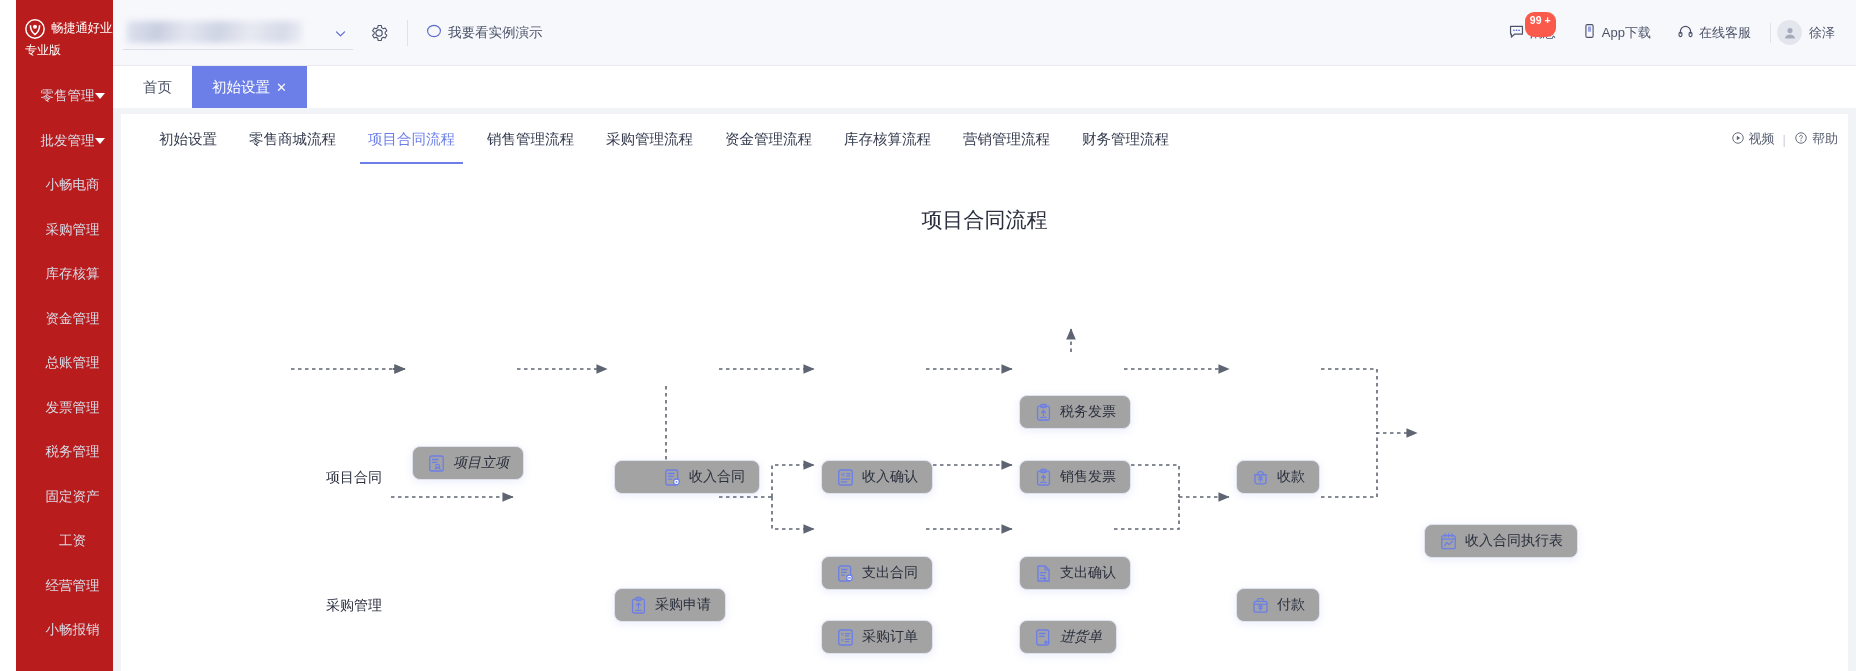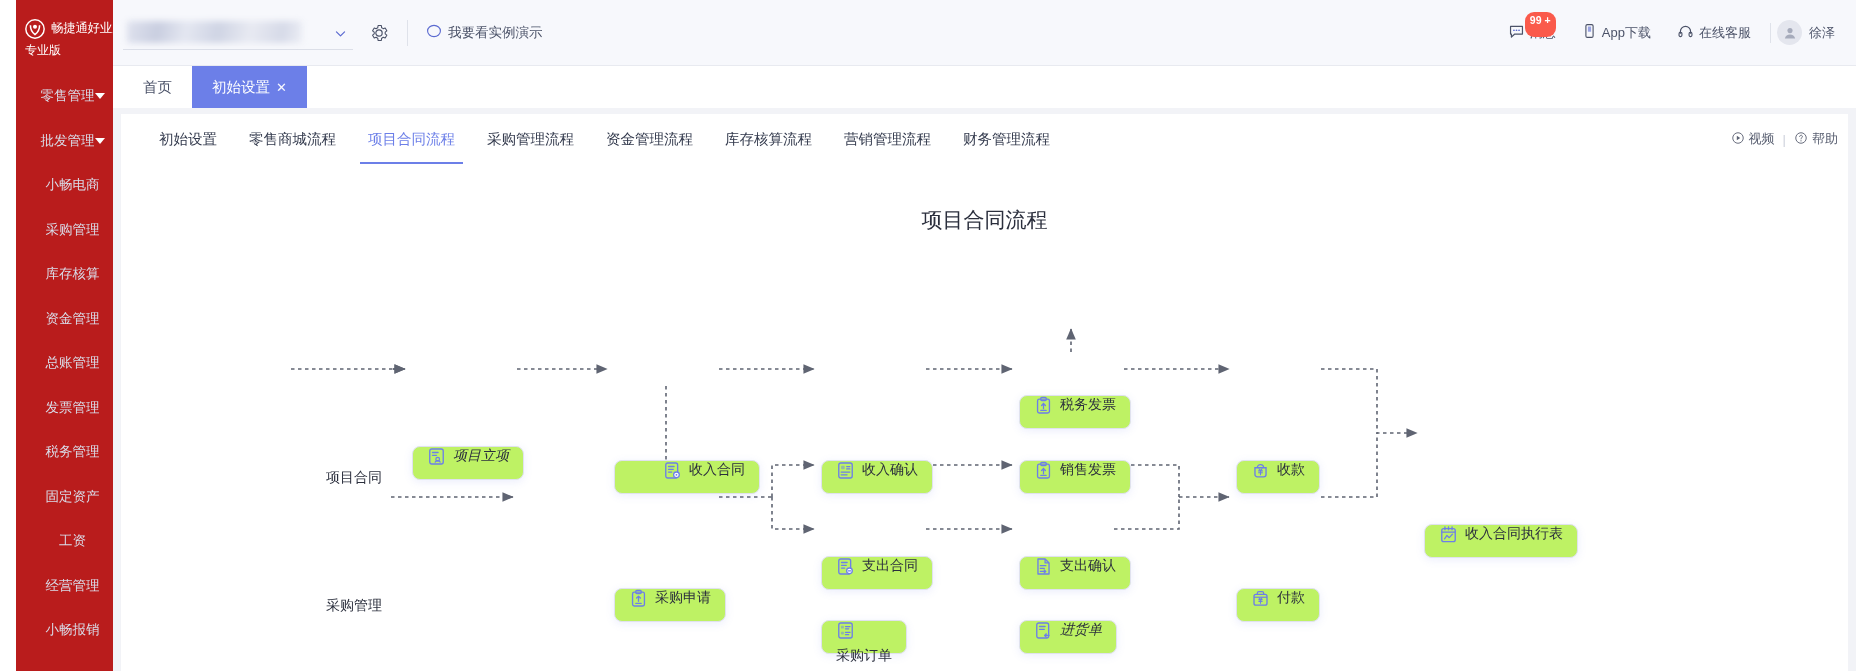--- a/index.html
+++ b/index.html
@@ -177,25 +177,25 @@
   }
 
   
   #flow {
     position: absolute; left: 0; top: 0;
     width: 1743px; height: 557px;
     pointer-events: none;
   }
   .node {
     position: absolute;
-    background: #bef264;
+    background: #a3a3a3;
     border: 1px solid #e0e2ee;
     border-radius: 8px;
     box-shadow: 0 2px 8px rgba(108,127,232,.13);
-    display: flex; gap: 7px;
+    display: flex; align-items: center; gap: 7px;
     padding: 0 14px;
     height: 34px;
     font-size: 14px; color: #2b2f3d;
     white-space: nowrap;
     cursor: pointer;
     pointer-events: auto;
   }
   .node .nic { width: 19px; height: 19px; flex: 0 0 19px; display:block; }
   .rowlabel {
     position: absolute;
@@ -365,20 +365,23 @@
 
       <div id="subtabs">
         <div class="stab">
           <span>初始设置</span>
           </div>
         <div class="stab">
           <span>零售商城流程</span>
           </div>
         <div class="stab active">
           <span>项目合同流程</span>
+          </div>
+        <div class="stab">
+          <span>销售管理流程</span>
           </div>
         <div class="stab">
           <span>采购管理流程</span>
           </div>
         <div class="stab">
           <span>资金管理流程</span>
           </div>
         <div class="stab">
           <span>库存核算流程</span>
           </div>
@@ -570,21 +573,21 @@
           <svg class="nic" viewBox="0 0 24 24">
             <path d="M5 2.5h9l5 5v14H5z" fill="none" stroke="#6c7fe8" stroke-width="1.7" stroke-linejoin="round"></path>
             <path d="M14 2.5v5h5" fill="none" stroke="#6c7fe8" stroke-width="1.6" stroke-linejoin="round"></path>
             <line x1="8" y1="11" x2="15" y2="11" stroke="#6c7fe8" stroke-width="1.6" stroke-linecap="round"></line>
             <line x1="8" y1="14.5" x2="13" y2="14.5" stroke="#6c7fe8" stroke-width="1.6" stroke-linecap="round"></line>
             <path d="M8 18.2h7 M15 18.2 L12.8 16.2 M15 18.2 L12.8 20.2" fill="none" stroke="#6c7fe8" stroke-width="1.5" stroke-linecap="round" stroke-linejoin="round"></path>
           </svg>
           <span>支出确认</span>
         </div>
 
-        <div class="node" style="left:700px;top:506px;flex-direction:column;">
+        <div class="node" style="left:700px;top:506px;">
           <svg class="nic" viewBox="0 0 24 24">
             <rect x="3.5" y="2.5" width="17" height="19" rx="2.5" fill="none" stroke="#6c7fe8" stroke-width="1.7"></rect>
             <rect x="6.3" y="6" width="3.6" height="3.6" rx=".9" fill="#6c7fe8" opacity=".5"></rect>
             <rect x="6.3" y="13.5" width="3.6" height="3.6" rx=".9" fill="#6c7fe8" opacity=".5"></rect>
             <line x1="12" y1="7" x2="17.7" y2="7" stroke="#6c7fe8" stroke-width="1.6" stroke-linecap="round"></line>
             <line x1="12" y1="9.8" x2="16" y2="9.8" stroke="#6c7fe8" stroke-width="1.6" stroke-linecap="round"></line>
             <line x1="12" y1="14.5" x2="17.7" y2="14.5" stroke="#6c7fe8" stroke-width="1.6" stroke-linecap="round"></line>
             <line x1="12" y1="17.3" x2="16" y2="17.3" stroke="#6c7fe8" stroke-width="1.6" stroke-linecap="round"></line>
           </svg>
           <span>采购订单</span>

